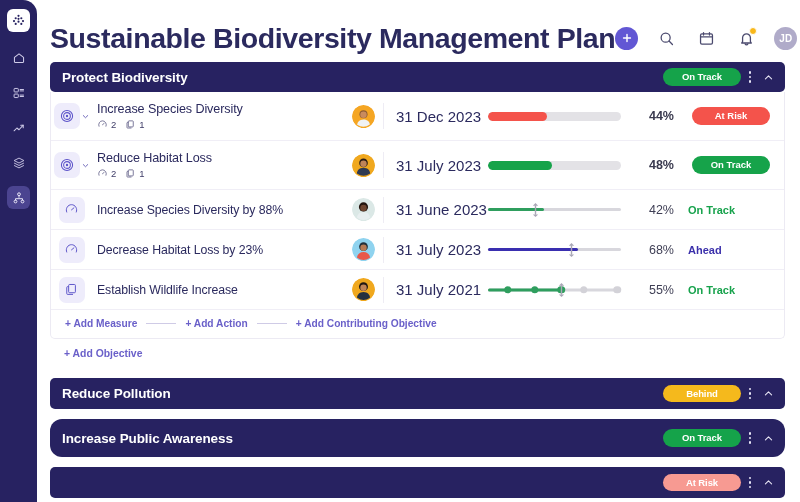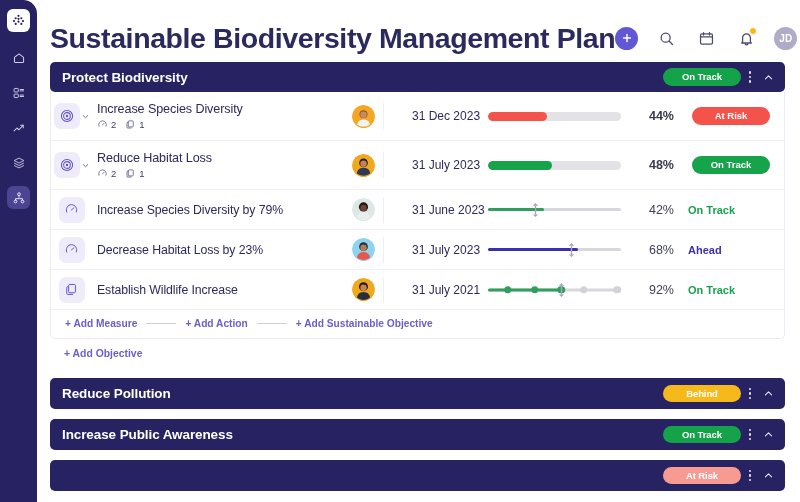--- a/index.html
+++ b/index.html
@@ -150,22 +150,22 @@
   .row.objective .row-title { font-weight: 400; font-size: 12.6px; }
   .meta { display: flex; align-items: center; gap: 9px; margin-top: 3px; }
   .meta-item { display: flex; align-items: center; gap: 3px; font-size: 9.5px; color: #3f3d68; }
   .meta-item svg { display: block; color: #4a4775; }
 
   .row-owner { width: 40px; display: flex; align-items: center; justify-content: center; flex: 0 0 40px; }
   .av { width: 23px; height: 23px; border-radius: 50%; position: relative; overflow: hidden; display: block; }
 
   .row-date {
     width: 97px; flex: 0 0 97px;
-    font-size: 12px; color: #2b2a5e; text-align: left;
-    padding-left: 28px;
+    font-size: 15px; color: #2b2a5e; text-align: left;
+    padding-left: 12px;
     border-left: 1px solid #eeecf4;
     height: 26px; display: flex; align-items: center;
     white-space: nowrap;
   }
 
   .row-prog { width: 150px; flex: 0 0 150px; display: flex; align-items: center; padding-left: 8px; position: relative; }
   .bar-wrap { position: relative; width: 133px; }
   .bar-bg { width: 133px; height: 9px; border-radius: 999px; background: #e3e2e6; overflow: hidden; }
   .bar-fill { height: 9px; border-radius: 999px; }
   .bar-thin-bg { width: 133px; height: 3.2px; border-radius: 999px; background: #d8d7dd; }
@@ -445,21 +445,21 @@
           <div class="row measure">
             <div class="row-ico">
               <div class="ico-box plain">
                 <svg width="15" height="15" viewBox="0 0 20 20" fill="none" stroke="currentColor" stroke-width="1.3" stroke-linecap="round">
                   <path d="M3.6 13.4a7 7 0 1 1 12.8 0"></path>
                     <path d="M10 10.5l3.2-2.7"></path>
                 </svg>
               </div>
             </div>
             <div class="row-main">
-              <div class="row-title">Increase Species Diversity by 79%</div>
+              <div class="row-title">Increase Species Diversity by 88%</div>
             </div>
             <div class="row-owner">
               <span class="av">
                 <svg width="23" height="23" viewBox="0 0 40 40">
                   <circle cx="20" cy="20" r="20" fill="#dbe8e6"></circle>
                   <circle cx="20" cy="15.5" r="8" fill="#23150f"></circle>
                   <circle cx="20" cy="17.5" r="5.6" fill="#6d4530"></circle>
                   <path d="M20 24.5c-7.2 0-11.2 5-11.2 9.8A20 20 0 0 0 31.2 34.3c0-4.8-4-9.8-11.2-9.8z" fill="#e8eff0"></path>
                 </svg>
               </span>
@@ -562,32 +562,32 @@
                   <span class="marker" style="left:calc(55% - 4.5px);top:-1px;">
                     <svg width="9" height="14" viewBox="0 0 10 16" fill="currentColor">
                       <path d="M5 0L8 3H2z"></path>
                         <rect x="4.2" y="2.6" width="1.6" height="10.8"></rect>
                         <path d="M5 16L2 13h6z"></path>
                     </svg>
                   </span>
                 </div>
               </div>
             </div>
-            <div class="row-pct">92%</div>
+            <div class="row-pct">55%</div>
             <div class="row-status">
               <span class="status-text ontrack">On Track</span>
             </div>
           </div>
 
           <div class="addrow">
             <a href="#">+ Add Measure</a>
             <span class="dash"></span>
             <a href="#">+ Add Action</a>
             <span class="dash"></span>
-            <a href="#">+ Add Sustainable Objective</a>
+            <a href="#">+ Add Contributing Objective</a>
           </div>
         </div>
 
         <div class="add-objective">+ Add Objective</div>
       </div>
 
       <div class="section">
         <div class="section-head" style="height:31px;">
           <div class="section-title">Reduce Pollution</div>
           <div class="badge behind">Behind</div>
@@ -600,21 +600,21 @@
           </div>
           <div class="head-btn">
             <svg width="11" height="11" viewBox="0 0 16 16" fill="none" stroke="#e7e5f4" stroke-width="1.6" stroke-linecap="round" stroke-linejoin="round">
                 <path d="M3.5 10L8 5.6l4.5 4.4"></path>
               </svg>
           </div>
         </div>
       </div>
 
       <div class="section">
-        <div class="section-head" style="height:31px;">
+        <div class="section-head" style="height:38px;border-radius:12px;">
           <div class="section-title">Increase Public Awareness</div>
           <div class="badge ontrack">On Track</div>
           <div class="head-btn">
             <span class="dots">
                 <i></i>
                 <i></i>
                 <i></i>
               </span>
           </div>
           <div class="head-btn">

